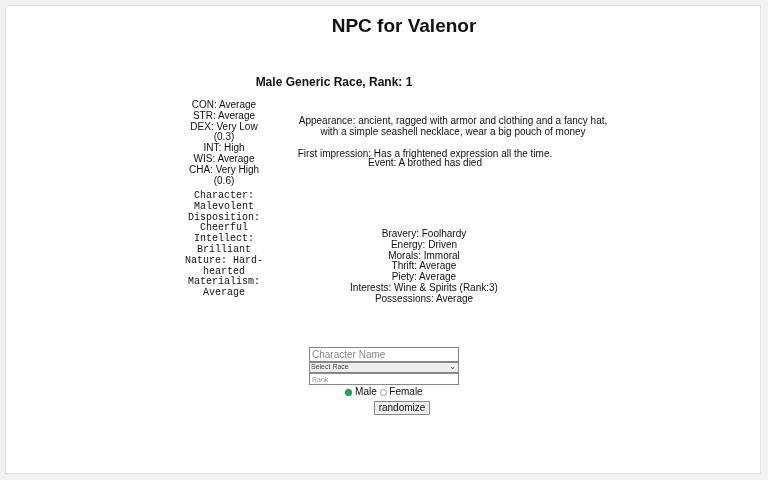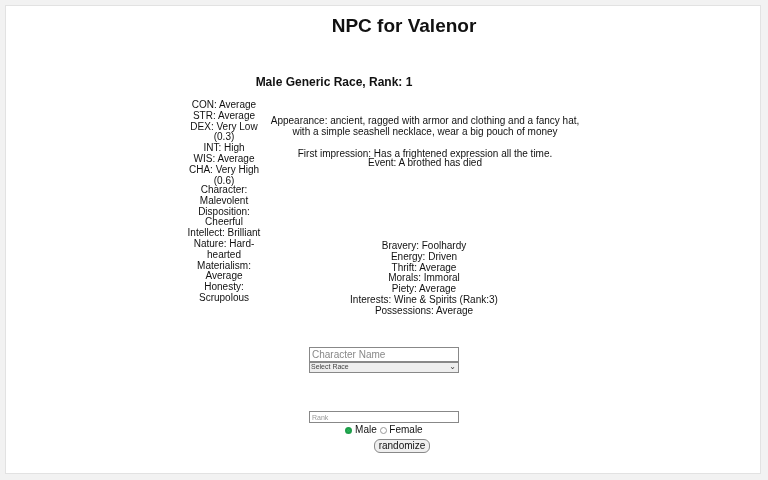--- a/index.html
+++ b/index.html
@@ -20,29 +20,29 @@
     }
     .subtitle {
       position: absolute; left: 0; top: 75px; width: 668px; text-align: center;
       font-size: 12px; font-weight: bold;
     }
     .left-col {
       position: absolute; left: 184px; width: 80px; text-align: center;
       font-size: 10px; line-height: 10.8px; color: #111;
     }
     .stats { top: 100px; }
-    .traits { top: 185px; }
+    .traits { top: 191px; font-family: Liberation Mono, monospace; }
     .right-col {
       position: absolute; left: 266px; width: 318px; text-align: center;
       font-size: 10px; line-height: 10.8px;
     }
-    .appearance { top: 116px; }
+    .appearance { top: 116px; margin-left: 28px; }
     .impression { top: 149px; text-align: center; }
     .event { top: 158px; }
-    .personality { top: 241px; left: 324px; width: 200px; }
+    .personality { top: 229px; left: 324px; width: 200px; }
     .row { display: block; }
     .form {
       position: absolute; left: 309px; top: 347px; width: 150px;
     }
     .name-input {
       display: block; box-sizing: border-box; width: 150px; height: 15px;
       border: 1px solid #888; padding: 0 2px; font-size: 10px;
       font-family: "Liberation Sans", sans-serif; color: #333;
     }
     .name-input::placeholder { color: #888; }
@@ -52,35 +52,34 @@
       font-family: "Liberation Sans", sans-serif; color: #444;
       position: relative;
     }
     .race-select .chev {
       position: absolute; right: 2px; top: -1px; font-size: 8px; color: #444;
     }
     .rank-input {
       display: block; box-sizing: border-box; width: 150px; height: 12px;
       border: 1px solid #888; padding: 0 2px; font-size: 7px;
       font-family: "Liberation Sans", sans-serif;
-      margin-top: 38px;
     }
     .rank-input::placeholder { color: #999; }
     .gender-row {
       text-align: center; font-size: 10px; margin-top: 1px; height: 11px; line-height: 11px;
     }
     .radio {
       display: inline-block; width: 7px; height: 7px; border-radius: 50%;
       border: 1px solid #999; vertical-align: -1px; box-sizing: border-box; background: #fff;
     }
     .radio.checked { border: 2px solid #1e9e4a; background: #fff; box-shadow: inset 0 0 0 1px #2bbd5c; background: #1e9e4a; }
     .btn-row { text-align: center; margin-top: 0px; }
     .randomize {
       font-size: 10px; font-family: "Liberation Sans", sans-serif;
-      border: 1px solid #888; background: #efefef; border-radius: 6px;
+      border: 1px solid #888; background: #efefef; border-radius: 1px;
       padding: 0 4px; height: 14px; line-height: 12px; color: #111; margin-left: 36px;
     }
   </style>
 </head>
 <body>
 
 <div class="card"></div>
 
 <h1 class="title" style="margin:0;">NPC for Valenor</h1>
 <div class="subtitle">Male Generic Race, Rank: 1</div>
@@ -93,32 +92,31 @@
   <span class="row">WIS: Average</span>
   <span class="row">CHA: Very High (0.6)</span>
 </div>
 
 <div class="left-col traits">
   <span class="row">Character: Malevolent</span>
   <span class="row">Disposition: Cheerful</span>
   <span class="row">Intellect: Brilliant</span>
   <span class="row">Nature: Hard-hearted</span>
   <span class="row">Materialism: Average</span>
-  <span class="row">Honesty: Scrupolous</span>
 </div>
 
 <div class="right-col appearance">Appearance: ancient, ragged with armor and clothing and a fancy hat, with a simple seashell necklace, wear a big pouch of money</div>
 <div class="right-col impression">First impression: Has a frightened expression all the time.</div>
 <div class="right-col event">Event: A brothed has died</div>
 
 <div class="right-col personality">
   <span class="row">Bravery: Foolhardy</span>
   <span class="row">Energy: Driven</span>
+  <span class="row">Morals: Immoral</span>
   <span class="row">Thrift: Average</span>
-  <span class="row">Morals: Immoral</span>
   <span class="row">Piety: Average</span>
   <span class="row">Interests: Wine &amp; Spirits (Rank:3)</span>
   <span class="row">Possessions: Average</span>
 </div>
 
 <div class="form">
   <input class="name-input" type="text" placeholder="Character Name" style="">
   <div class="race-select">
     <span>Select Race</span>
     <span class="chev">⌄</span>

